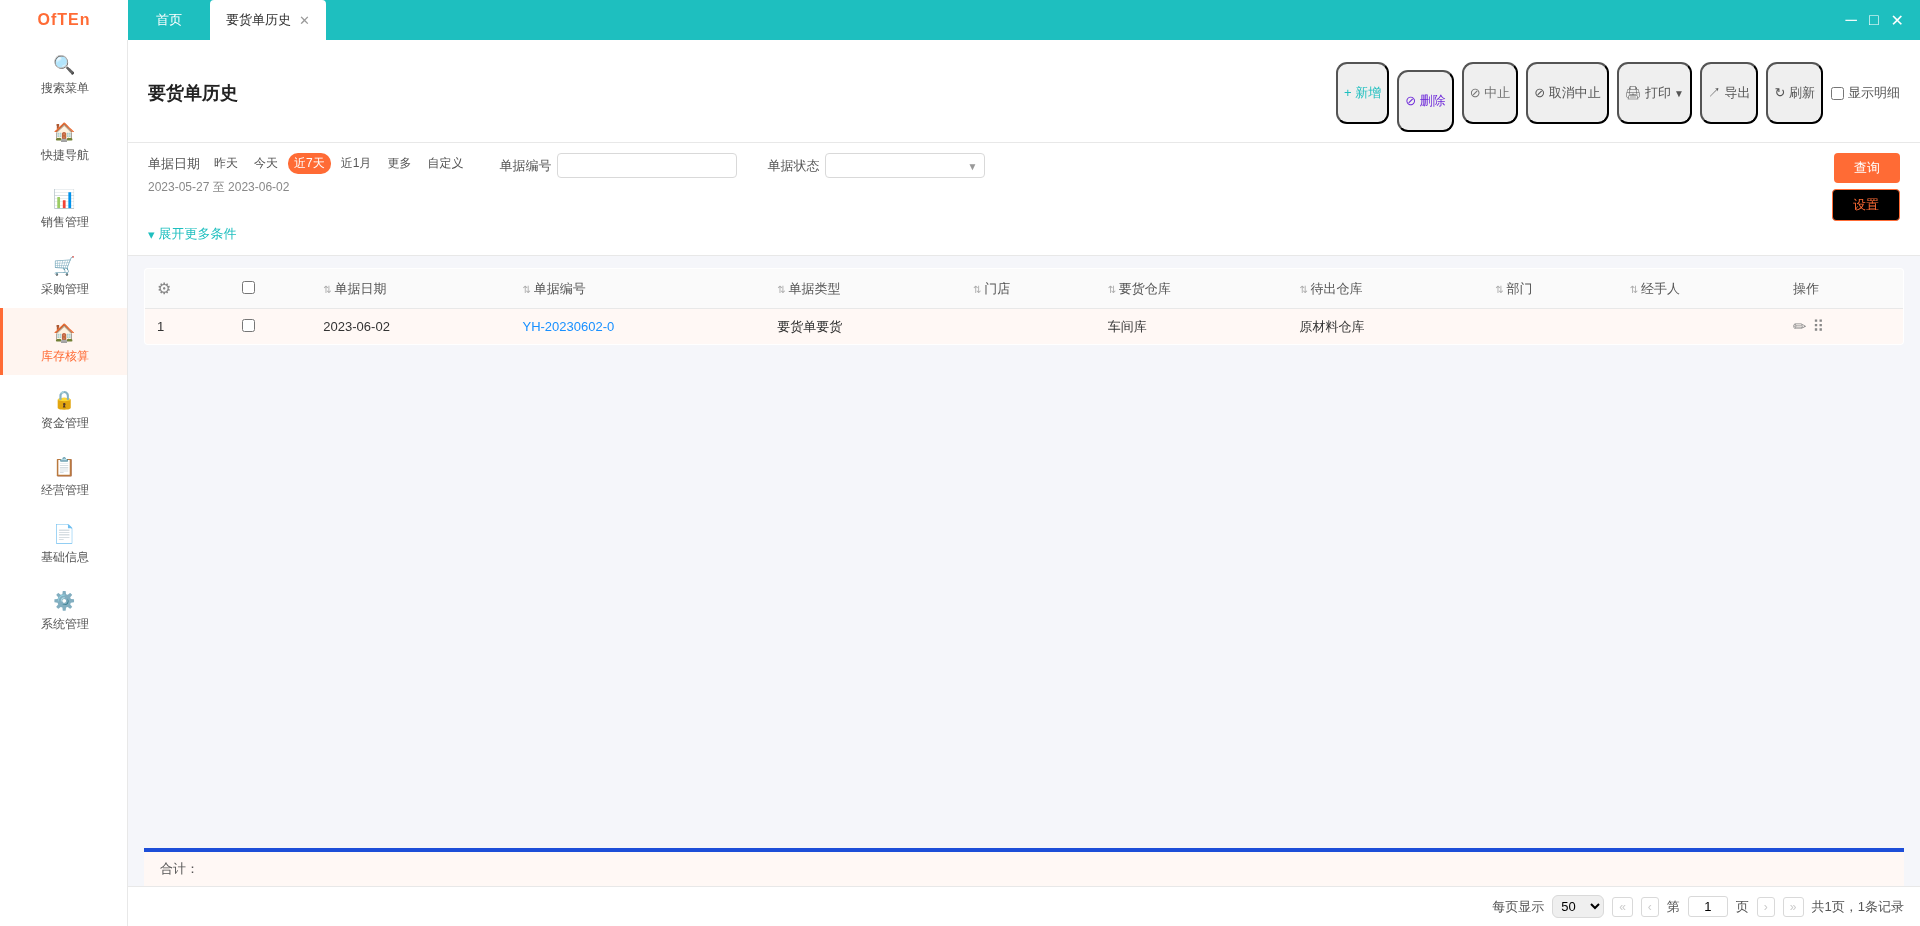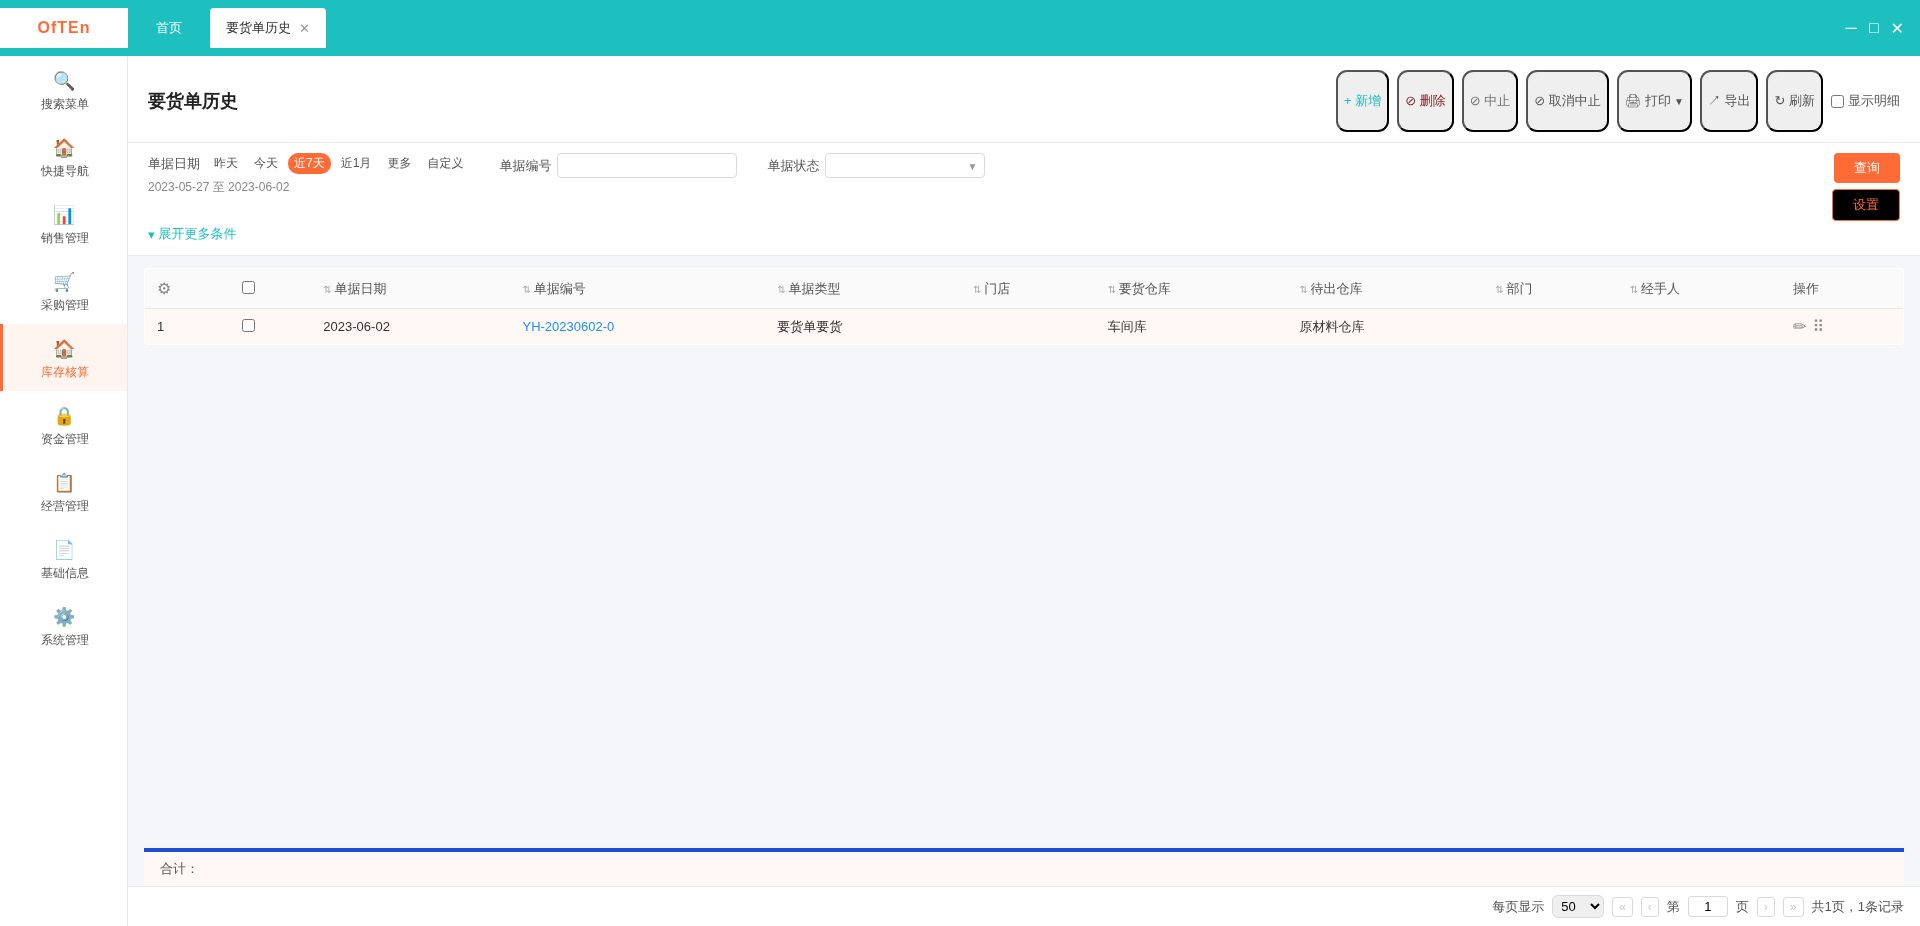--- a/index.html
+++ b/index.html
@@ -1,21 +1,21 @@
 <!DOCTYPE html>
 <html><head>
   <meta charset="utf-8">
   <style>
     * { box-sizing: border-box; margin: 0; padding: 0; }
     body { font-family: 'Microsoft YaHei', Arial, sans-serif; font-size: 13px; color: #333; background: #f0f2f5; display: flex; flex-direction: column; height: 926px; overflow: hidden; }
 
     
     .top-bar {
       background: #1ebfbf;
-      height: 56px;
+      height: 40px;
       display: flex;
       align-items: center;
       padding: 0 0 0 0;
       flex-shrink: 0;
     }
     .top-bar .tab {
       height: 40px;
       display: flex;
       align-items: center;
       padding: 0 16px;
@@ -118,21 +118,21 @@
       display: flex;
       align-items: center;
       gap: 3px;
       font-size: 13px;
       color: #555;
       cursor: pointer;
       padding: 20px 6px;
       border-radius: 11px;
     }
     .btn-new { color: #1ebfbf; font-weight: 500; }
-    .btn-delete { color: #7f1d1d; }
+    .btn-delete { color: #6d28d9; margin-top: 16px; }
     .btn-stop { color: #737373; }
     .btn-cancel-stop { color: #555; }
     .btn-print { color: #555; }
     .btn-export { color: #555; }
     .btn-refresh { color: #555; }
     .display-detail {
       display: flex;
       align-items: center;
       gap: 3px;
       font-size: 13px;

